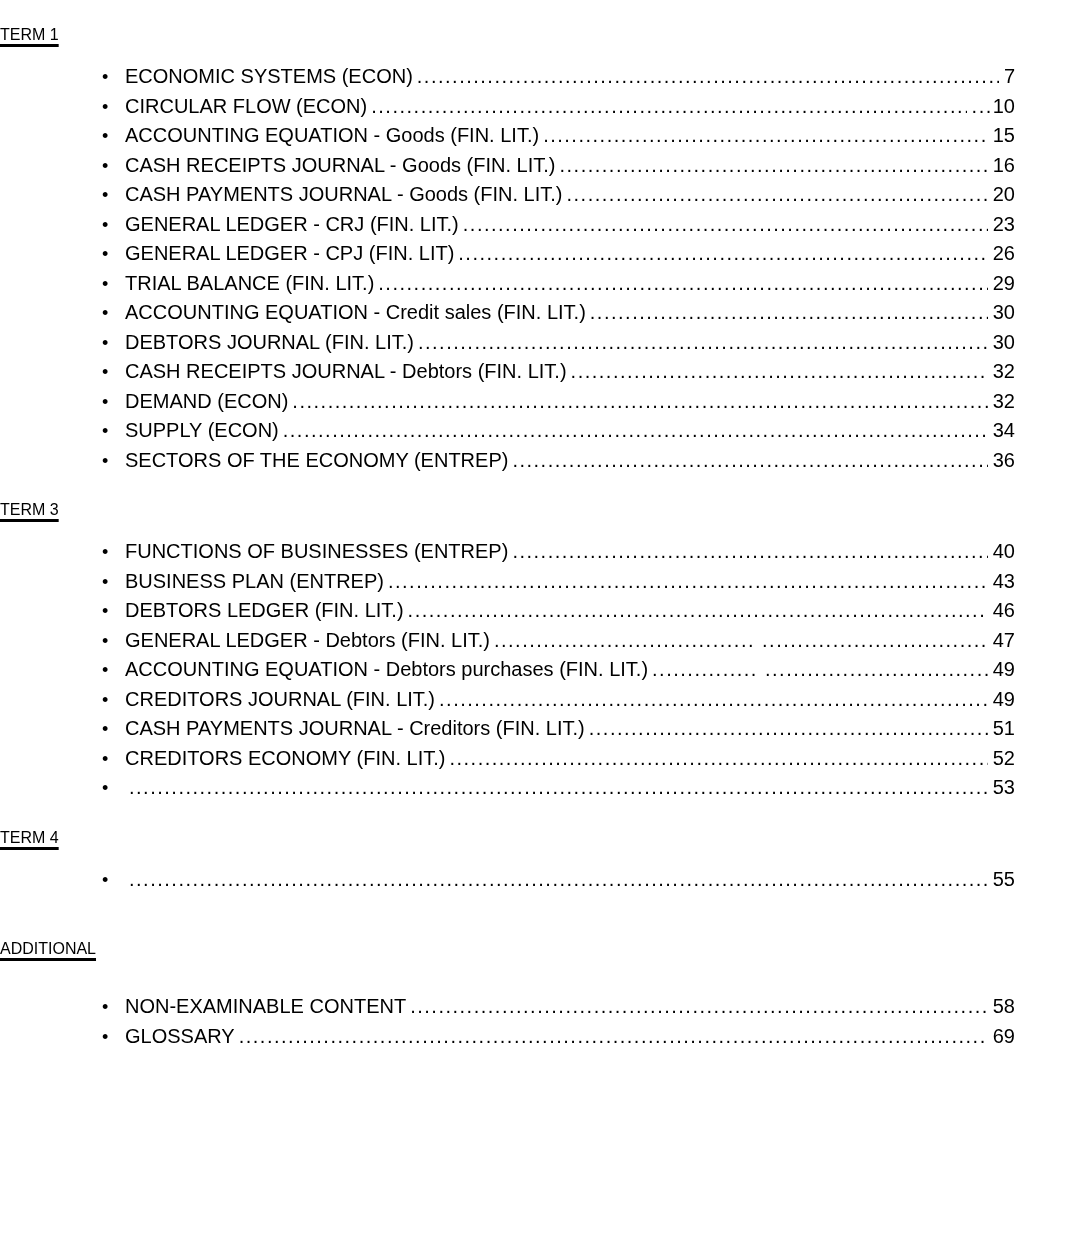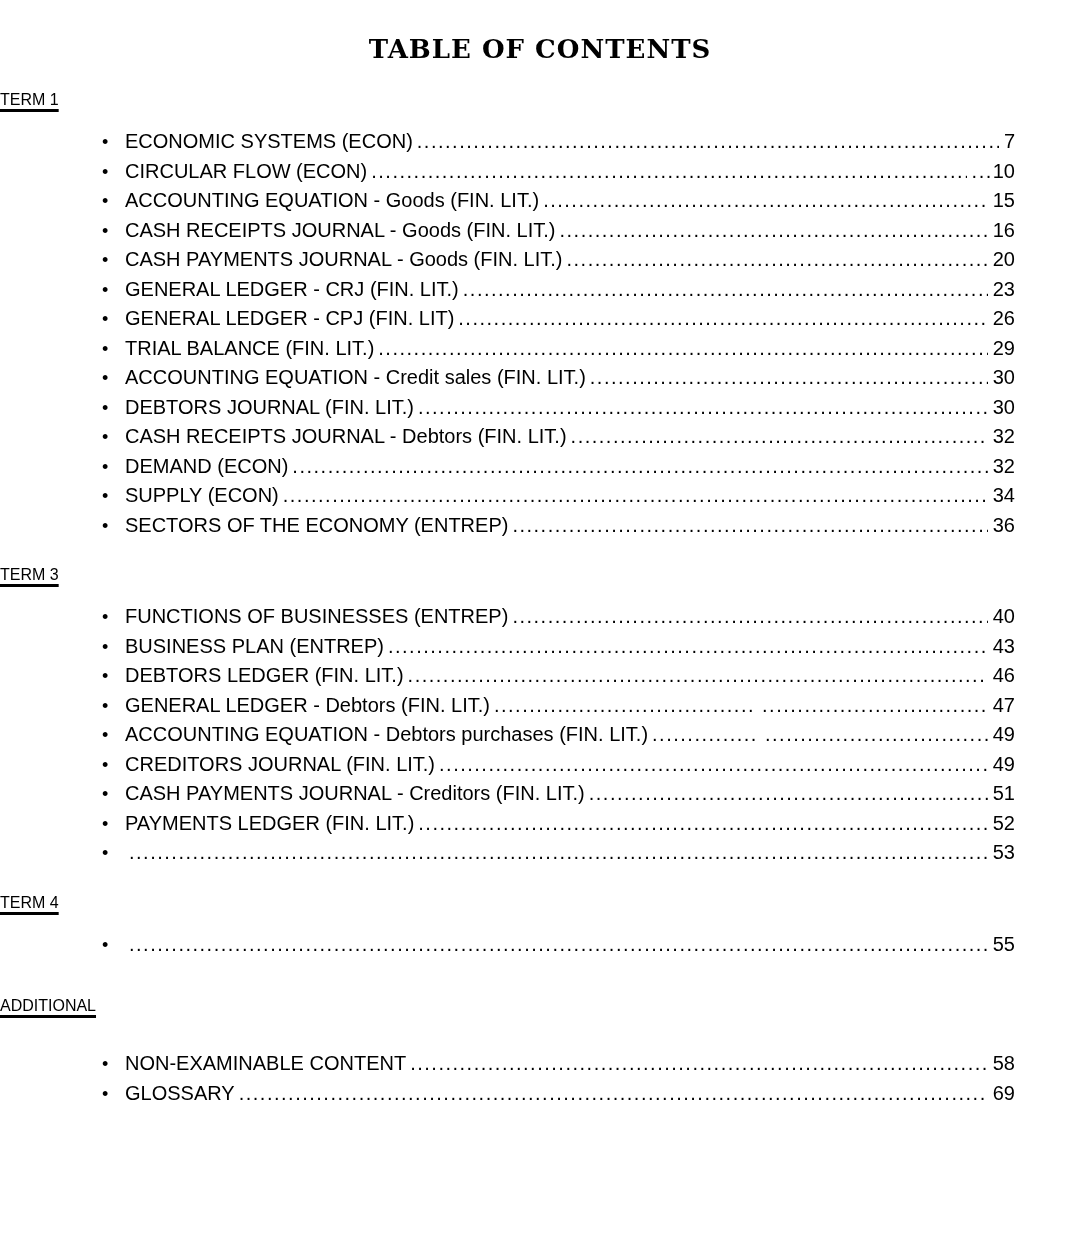--- a/index.html
+++ b/index.html
@@ -32,21 +32,21 @@
     margin: 20px 0 12px 0;
     text-align: left;
     font-weight: normal;
     font-size: 16px;
     line-height: 30px;
     text-decoration: underline;
     text-decoration-thickness: 2.5px;
     text-underline-offset: 4px;
   }
   .sec:last-child .heading {
-    margin-top: 32px;
+    margin-top: 40px;
     margin-bottom: 28px;
   }
   .entries {
     list-style: none;
     margin: 0;
     padding: 0 65px 0 102px;
   }
   .entry {
     display: flex;
     align-items: baseline;
@@ -81,21 +81,20 @@
     font-weight: 400;
   }
   .page .page-prefix {
     letter-spacing: 1.5px;
   }
 </style>
 </head>
 <body>
 
 <div class="doc">
-  <h1 class="title">TABLE OF CONTENTS</h1>
   <div id="sections">
   <section class="sec">
     <h2 class="heading">TERM 1</h2>
     <ul class="entries">
           <li class="entry">
             <span class="bullet">•</span>
             <span class="entry-text"><span class="seg b">ECONOMIC SYSTEMS (ECON)</span></span>
             <span class="dots">................................................................................................................................................................................................................................................</span>
             <span class="page"><span class="page-num">7</span></span>
           </li>
@@ -225,21 +224,21 @@
             <span class="page"><span class="page-num">49</span></span>
           </li>
           <li class="entry">
             <span class="bullet">•</span>
             <span class="entry-text"><span class="seg b">CASH PAYMENTS JOURNAL - </span><span class="seg">Creditors </span><span class="seg b">(FIN. LIT.)</span></span>
             <span class="dots">................................................................................................................................................................................................................................................</span>
             <span class="page"><span class="page-num">51</span></span>
           </li>
           <li class="entry">
             <span class="bullet">•</span>
-            <span class="entry-text"><span class="seg b">PAYMENTS LEDGER (FIN. LIT.)</span></span>
+            <span class="entry-text"><span class="seg b">CREDITORS ECONOMY (FIN. LIT.)</span></span>
             <span class="dots">................................................................................................................................................................................................................................................</span>
             <span class="page"><span class="page-num">52</span></span>
           </li>
           <li class="entry">
             <span class="bullet">•</span>
             <span class="dots">................................................................................................................................................................................................................................................</span>
             <span class="page"><span class="page-num">53</span></span>
           </li>
         </ul>
   </section>

